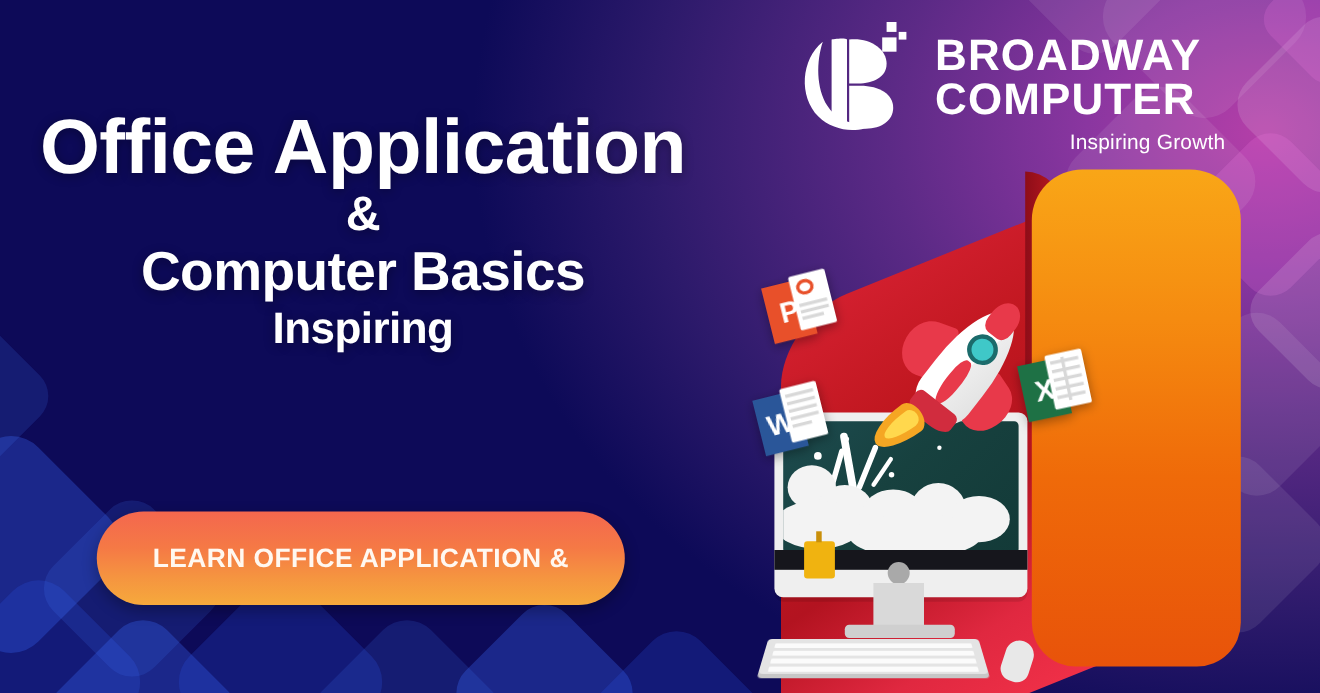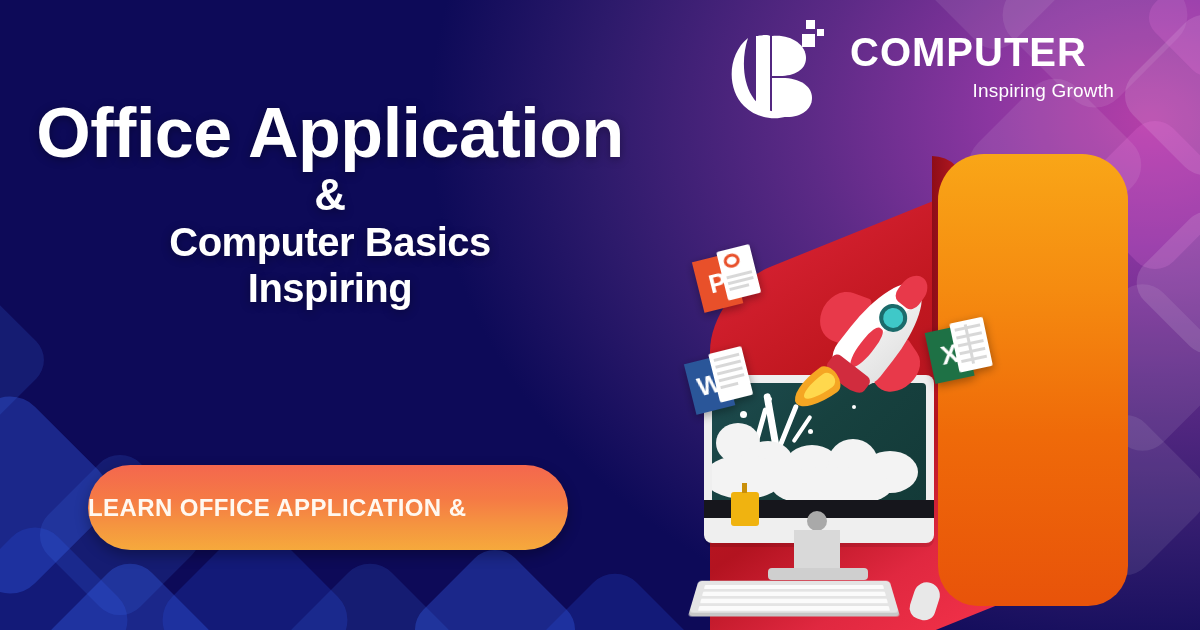--- a/index.html
+++ b/index.html
@@ -178,30 +178,30 @@
   
   .headline {
     position:absolute; left:0; top:96px; width:660px;
     text-align:center; color:#ffffff;
     font-weight:bold; line-height:1.06;
     letter-spacing:-0.5px;
     text-shadow:0 2px 10px rgba(0,0,0,0.35);
   }
   .hl1 { font-size:70px; }
   .hl-amp { font-size:44px; margin:2px 0; }
-  .hl2 { font-size:40px; }
+  .hl2 { font-size:50px; }
   .hl3 { font-size:40px; margin-top:4px; }
 
   
   .cta {
     position:absolute; left:88px; top:465px;
     width:480px; height:85px;
     border-radius:45px;
     background:linear-gradient(180deg,#f4674e 0%,#f57a45 40%,#f59440 70%,#f6a93c 100%);
-    display:flex; align-items:flex-start; justify-content:center;
+    display:flex; align-items:center; justify-content:center;
     flex-direction:column;
     color:#fff8f0; font-weight:bold; font-size:24px;
     letter-spacing:0.4px; line-height:1.16;
     text-align:center;
     box-shadow:0 5px 14px rgba(0,0,0,0.30);
     cursor:pointer;
     gap:35px;
   }
 
   
@@ -270,20 +270,21 @@
         <path d="M50 18 C68 16 84 26 84 40 C84 52 72 58 58 58 L50 58 Z" fill="#ffffff"></path>
 
         <path d="M50 60 L60 60 C78 60 90 68 90 80 C90 94 74 102 56 98 L50 96 Z" fill="#ffffff"></path>
 
         <rect x="84" y="2" width="9" height="9" fill="#ffffff"></rect>
         <rect x="95" y="11" width="7" height="7" fill="#ffffff"></rect>
         <rect x="80" y="16" width="13" height="13" fill="#ffffff"></rect>
       </svg>
     </div>
     <div class="logo-txt">
+      <div class="logo-l1">BROADWAY</div>
       <div class="logo-l2">COMPUTER</div>
       <div class="logo-tag">Inspiring Growth</div>
     </div>
   </div>
 
   <div class="ribbon-wrap">
     <div class="ribbon-red"></div>
     <div class="ribbon-fold"></div>
     <div class="ribbon-orange"></div>
   </div>

